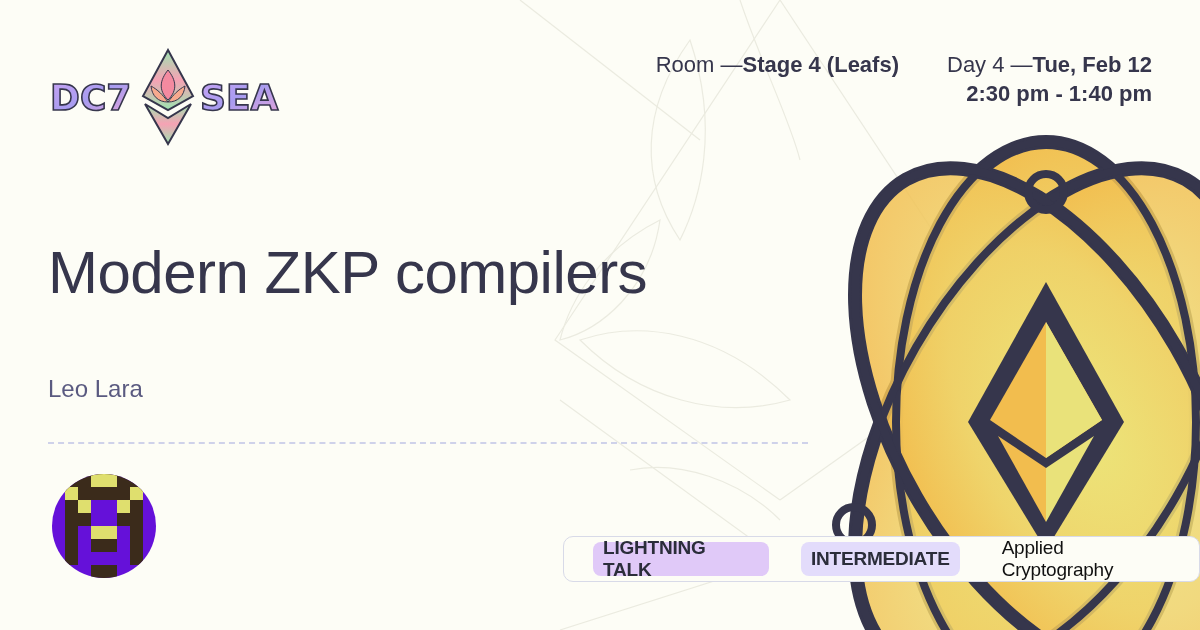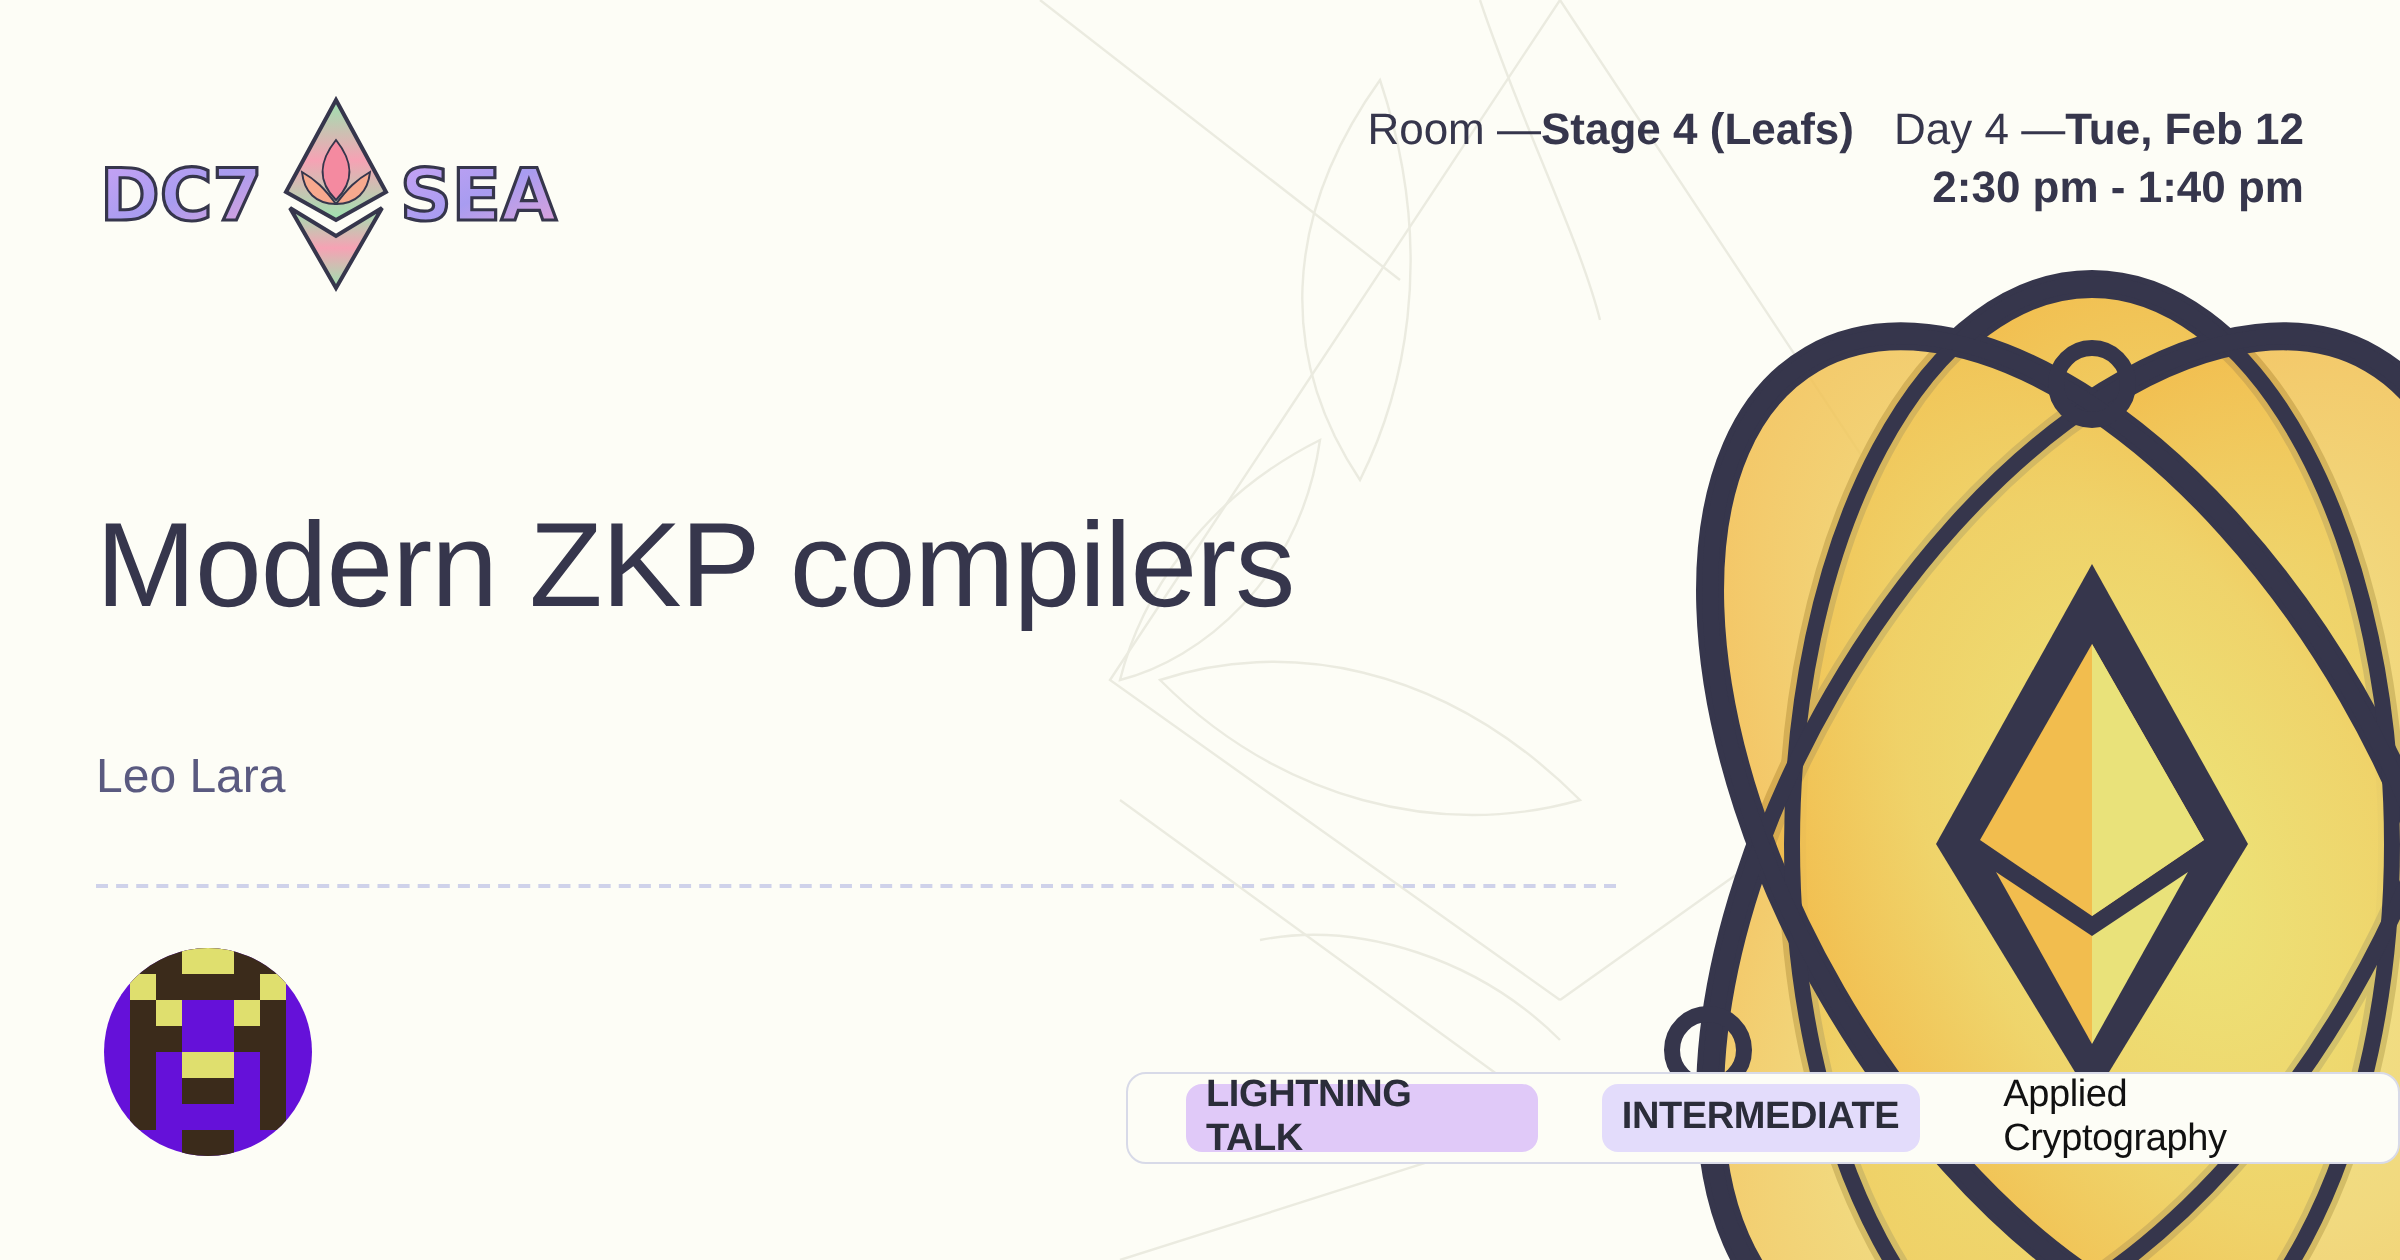--- a/index.html
+++ b/index.html
@@ -5,24 +5,24 @@
   * { box-sizing: border-box; margin: 0; padding: 0; }
   html, body { width: 1200px; height: 630px; overflow: hidden; }
   body {
     background: #fdfdf6;
     font-family: "Liberation Sans", "DejaVu Sans", sans-serif;
     color: #36364c;
     position: relative;
   }
   .bg-pattern { position: absolute; left: 0; top: 0; width: 1200px; height: 630px; pointer-events: none; }
   .logo { position: absolute; left: 48px; top: 48px; width: 240px; height: 100px; }
-  .meta { position: absolute; top: 50px; right: 48px; display: flex; gap: 20px; font-size: 22px; line-height: 29px; color: #36364c; }
+  .meta { position: absolute; top: 50px; right: 48px; display: flex; gap: 48px; font-size: 22px; line-height: 29px; color: #36364c; }
   .meta-col { text-align: right; }
   .meta-row b { font-weight: 700; }
-  .title { position: absolute; left: 48px; top: 248px; font-size: 60px; font-weight: 400; color: #36364c; letter-spacing: -0.5px; white-space: nowrap; }
+  .title { position: absolute; left: 48px; top: 238px; font-size: 60px; font-weight: 400; color: #36364c; letter-spacing: -0.5px; white-space: nowrap; }
   .speaker { position: absolute; left: 48px; top: 375px; font-size: 24px; color: #5a5a80; }
   .divider { position: absolute; left: 48px; top: 442px; width: 760px; height: 0; border-top: 2px dashed #cfd2ea; }
   .avatar { position: absolute; left: 52px; top: 474px; width: 104px; height: 104px; border-radius: 50%; overflow: hidden; }
   .atom { position: absolute; left: 760px; top: 130px; width: 440px; height: 500px; }
   .tags { position: absolute; left: 563px; top: 536px; height: 46px; display: flex; align-items: center; gap: 8px; padding: 5px; background: #fdfdf6; border: 1.5px solid #d8dae8; border-radius: 10px; }
   .tag { height: 34px; padding: 0 10px; display: flex; align-items: center; font-size: 19px; font-weight: 700; color: #2b2d3a; border-radius: 8px; letter-spacing: -0.2px; margin-left: 24px; }
   .tag-type { background: #e0c9f8; }
   .tag-level { background: #e3dcfb; }
   .tag-track { background: transparent; font-weight: 400; color: #111; padding-right: 14px; }
 </style>

